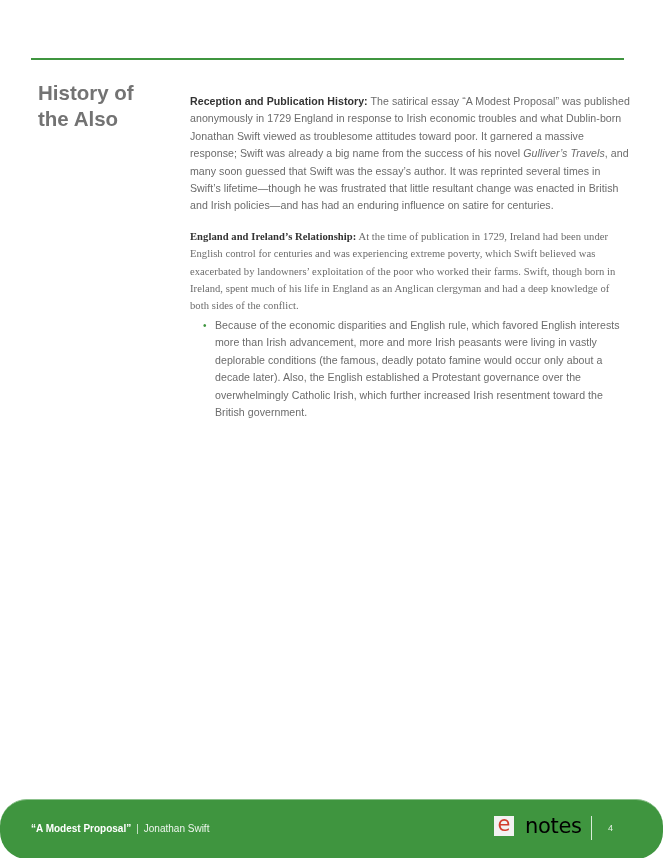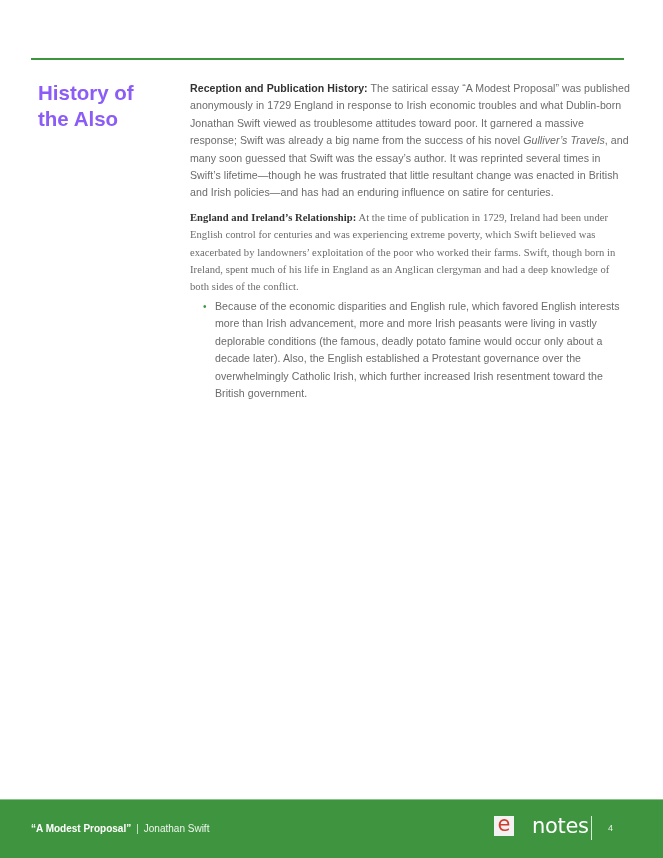--- a/index.html
+++ b/index.html
@@ -7,56 +7,56 @@
     width: 663px; height: 858px; position: relative; overflow: hidden;
     background: #ffffff;
     font-family: "Liberation Sans", sans-serif;
   }
   .top-rule {
     position: absolute; left: 31px; top: 58px; width: 593px; height: 2px;
     background: #3f953f;
   }
   .section-title {
     position: absolute; left: 38px; top: 80px; width: 130px;
-    color: #8b5cf6; font-weight: bold; font-size: 20.5px; line-height: 26px;
+    color: #737373; font-weight: bold; font-size: 20.5px; line-height: 26px;
     font-family: "Liberation Sans", sans-serif;
   }
   .content {
     position: absolute; left: 190px; top: 80px; width: 440px;
     font-size: 10.6px; line-height: 17.4px; color: #6b6b6b;
     letter-spacing: 0.05px;
   }
-  .content p { margin: 0 0 7px 0; }
+  .content p { margin: 13px 0 7px 0; }
   .content b { color: #333333; font-weight: bold; }
   .content i { font-style: italic; }
   .bullets { list-style: none; margin: 0; padding: 0 0 0 25px; }
   .bullets li { position: relative; }
   .bullet-dot {
     position: absolute; left: -12px; top: 0; color: #3f953f; font-size: 10px;
   }
   .footer {
     position: absolute; left: 0; top: 799px; width: 663px; height: 59px;
-    background: #3f953f; border-top: 1px solid #8cc18c;
+    background: #3f953f; border-top: 1px solid #8cc18c; border-radius: 27px;
   }
   .footer-left {
     position: absolute; left: 31px; top: 23px; font-size: 10px; color: #ffffff;
   }
   .footer-left .title { font-weight: bold; }
   .footer-left .sep { margin: 0 5px; color: #d9ecd9; }
   .footer-left .author { color: #eef6ee; }
   .logo {
     position: absolute; left: 494px; top: 15px; height: 22px; display: flex; align-items: center;
   }
   .logo-e {
     display: inline-block; width: 20px; height: 20px; background: #f2f2f2;
     color: #d23c2c; font-size: 21px; line-height: 17px; text-align: center;
     font-family: "DejaVu Sans", sans-serif; font-weight: normal;
   }
   .logo-rest {
-    color: #ffffff; font-size: 21px; margin-left: 18px; line-height: 20px;
+    color: #000000; font-size: 21px; margin-left: 11px; line-height: 20px;
     font-family: "DejaVu Sans", sans-serif; letter-spacing: -0.3px;
   }
   .footer-divider {
     position: absolute; left: 591px; top: 16px; width: 1px; height: 24px; background: #d9ecd9;
   }
   .page-number {
     position: absolute; left: 608px; top: 23px; color: #e6f2e6; font-size: 9px;
   }
 </style>
 </head>

